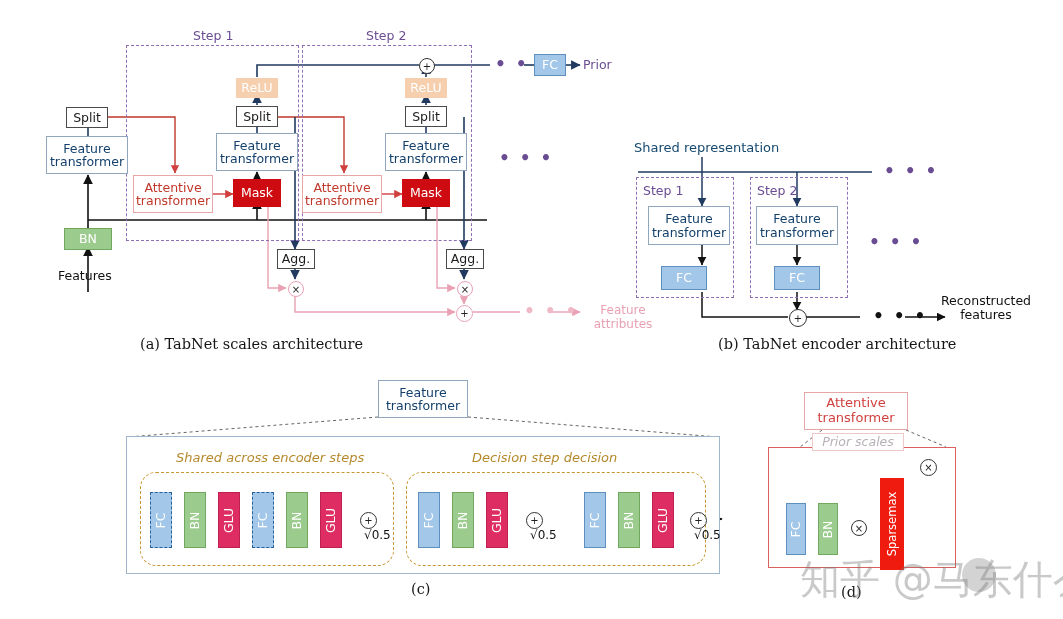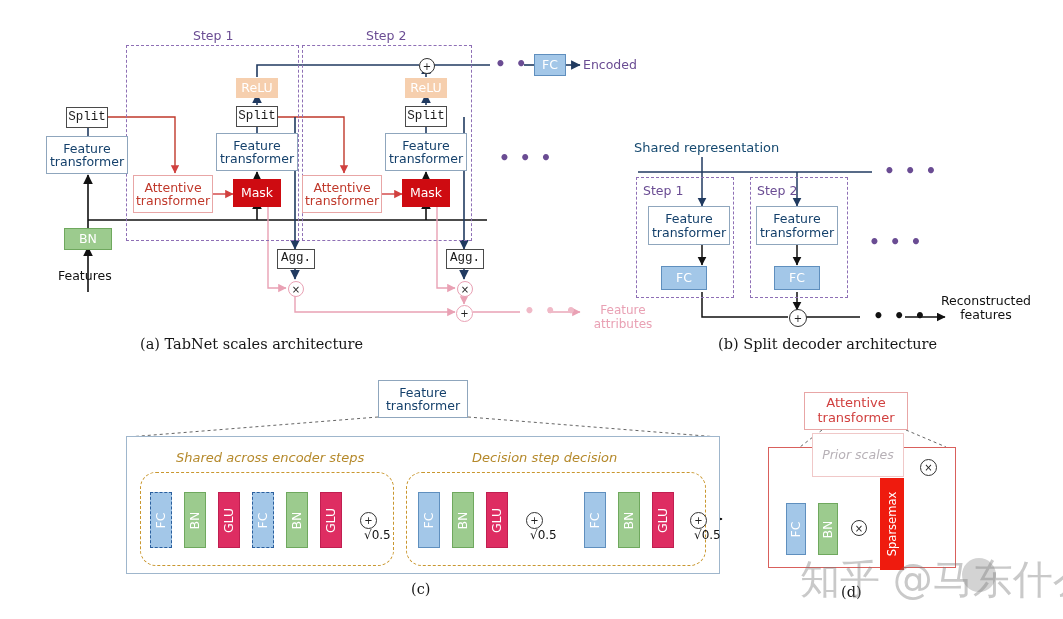--- a/index.html
+++ b/index.html
@@ -6,21 +6,21 @@
   body{width:1063px;height:619px;position:relative;overflow:hidden;
        font-family:"DejaVu Sans","Liberation Sans",sans-serif;
        -webkit-font-smoothing:antialiased;}
   .fig{position:absolute;left:0;top:0;width:1063px;height:619px;}
   svg.layer{position:absolute;left:0;top:0;width:1063px;height:619px;overflow:visible;}
   .node{position:absolute;box-sizing:border-box;display:flex;align-items:center;
         justify-content:center;text-align:center;line-height:1.08;}
   .cap{position:absolute;font-family:"DejaVu Serif","Liberation Serif",serif;
        color:#161616;font-size:14.5px;white-space:nowrap;}
   
-  .bx-plain{background:#ffffff;border:1px solid #4a4a4a;color:#1b1b1b;font-size:12.5px;font-family:Liberation Mono, monospace;}
+  .bx-plain{background:#ffffff;border:1px solid #4a4a4a;color:#1b1b1b;font-size:12.5px;}
   .bx-ft{background:#ffffff;border:1px solid #8fa6bd;color:#14406b;font-size:12.5px;}
   .bx-at{background:#ffffff;border:1px solid #e8a6a6;color:#c0392b;font-size:12.5px;}
   .bx-mask{background:#ce0b11;border:1px solid #ce0b11;color:#ffffff;font-size:12.5px;}
   .bx-relu{background:#f6cfae;border:1px solid #f6cfae;color:#ffffff;font-size:12.5px;}
   .bx-bn{background:#9ccb8e;border:1px solid #6fa85e;color:#ffffff;font-size:12.5px;}
   .bx-fc{background:#a3c7e8;border:1px solid #5f8fbe;color:#ffffff;font-size:12.5px;}
   .bx-prior{background:#ffffff;border:1px solid #f0c8c8;color:#b6b0b6;font-size:12.5px;
             font-style:italic;}
   .lbl{position:absolute;white-space:nowrap;}
   .t-step{color:#6a4c93;font-size:12.5px;}
@@ -214,21 +214,21 @@
   <div class="opc" style="left:419px;top:58px;width:14px;height:14px;">+</div>
   <div class="opc pink" style="left:288px;top:281px;width:14px;height:14px;">×</div>
   <div class="opc pink" style="left:457px;top:281px;width:14px;height:14px;">×</div>
   <div class="opc pink" style="left:456px;top:305px;width:15px;height:15px;">+</div>
 
   <div class="ell p" style="left:495px;top:56px;">• • •</div>
   <div class="ell p" style="left:499px;top:150px;">• • •</div>
   <div class="ell pk" style="left:524px;top:303px;">• • •</div>
 
   <div class="node bx-fc" style="left:534px;top:54px;width:32px;height:22px;">FC</div>
-  <div class="lbl t-out" style="left:583px;top:57px;">Encoded</div>
+  <div class="lbl t-out" style="left:583px;top:57px;">Prior</div>
   <div class="lbl t-pink" style="left:583px;top:304px;width:80px;">Feature<br>attributes</div>
 
   <div class="cap" style="left:140px;top:336px;">(a) TabNet scales architecture</div>
 
   <div class="lbl t-enc" style="left:634px;top:140px;">Shared representation</div>
 
   <div class="dash-step" style="left:636px;top:177px;width:98px;height:121px;"></div>
   <div class="dash-step" style="left:750px;top:177px;width:98px;height:121px;"></div>
   <div class="lbl t-step" style="left:643px;top:183px;">Step 1</div>
   <div class="lbl t-step" style="left:757px;top:183px;">Step 2</div>
@@ -243,21 +243,21 @@
   <div class="node bx-fc" style="left:774px;top:266px;width:46px;height:24px;">FC</div>
 
   <div class="opc" style="left:789px;top:309px;width:16px;height:16px;">+</div>
 
   <div class="ell p" style="left:884px;top:163px;">• • •</div>
   <div class="ell p" style="left:869px;top:234px;">• • •</div>
   <div class="ell k" style="left:873px;top:308px;">• • •</div>
 
   <div class="lbl t-rec" style="left:936px;top:294px;width:100px;">Reconstructed<br>features</div>
 
-  <div class="cap" style="left:718px;top:336px;">(b) Split decoder architecture</div>
+  <div class="cap" style="left:718px;top:336px;">(b) TabNet encoder architecture</div>
 
   <div class="node bx-ft" style="left:378px;top:380px;width:90px;height:38px;">
     <span>Feature<br>transformer</span>
   </div>
 
   <div class="panel p-c" style="left:126px;top:436px;width:594px;height:138px;"></div>
 
   <div class="dash-grp" style="left:140px;top:472px;width:254px;height:94px;"></div>
   <div class="dash-grp" style="left:406px;top:472px;width:300px;height:94px;"></div>
   <div class="lbl t-grp" style="left:176px;top:450px;">Shared across encoder steps</div>
@@ -309,21 +309,21 @@
   <div class="lbl t-sqrt" style="left:694px;top:528px;">√0.5</div>
 
   <div class="cap" style="left:411px;top:581px;">(c)</div>
 
   <div class="node bx-at" style="left:804px;top:392px;width:104px;height:38px;">
     <span class="t-att">Attentive<br>transformer</span>
   </div>
 
   <div class="panel p-d" style="left:768px;top:447px;width:188px;height:121px;"></div>
 
-  <div class="node bx-prior" style="left:812px;top:433px;width:92px;height:44px;">Prior scales</div>
+  <div class="node bx-prior" style="left:812px;top:433px;width:92px;height:18px;">Prior scales</div>
 
   <div class="vblk v-fc" style="left:786px;top:503px;width:20px;height:52px;">
     <span>FC</span>
   </div>
   <div class="vblk v-bn" style="left:818px;top:503px;width:20px;height:52px;">
     <span>BN</span>
   </div>
   <div class="opc" style="left:851px;top:520px;width:14px;height:14px;">×</div>
   <div class="vblk v-sp" style="left:880px;top:478px;width:24px;height:92px;">
     <span style="font-size:11.5px;">Sparsemax</span>

